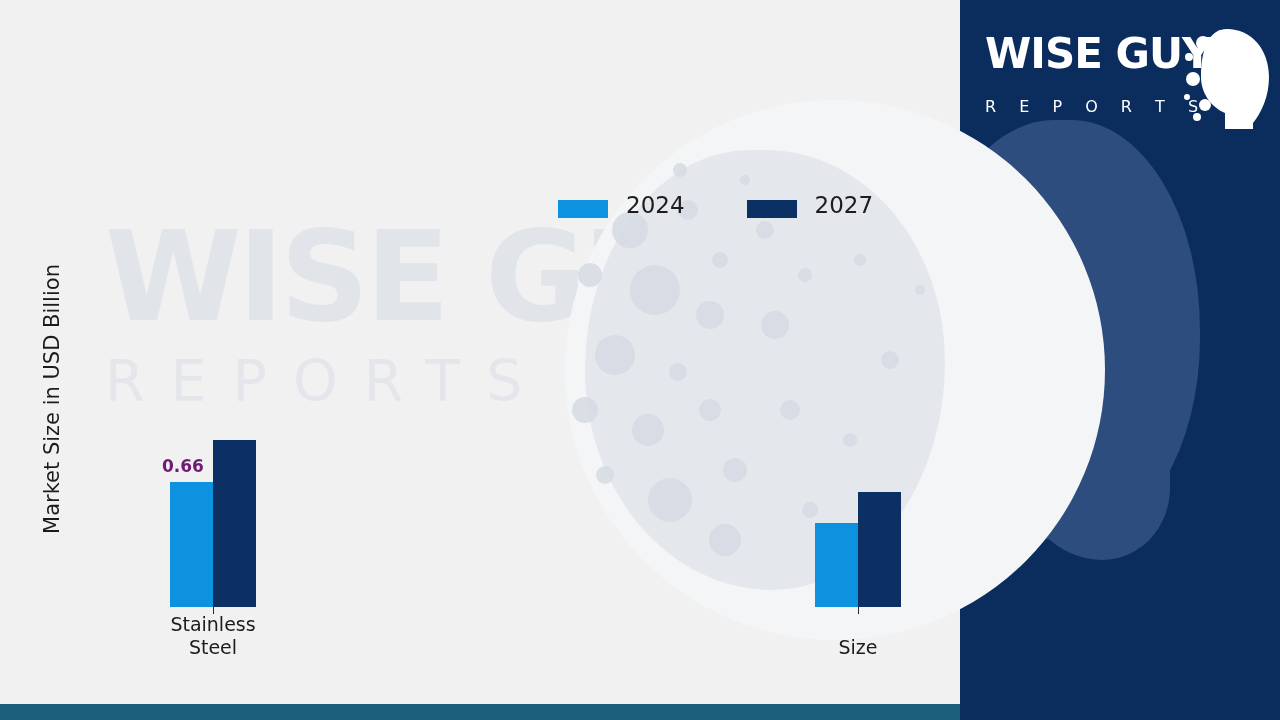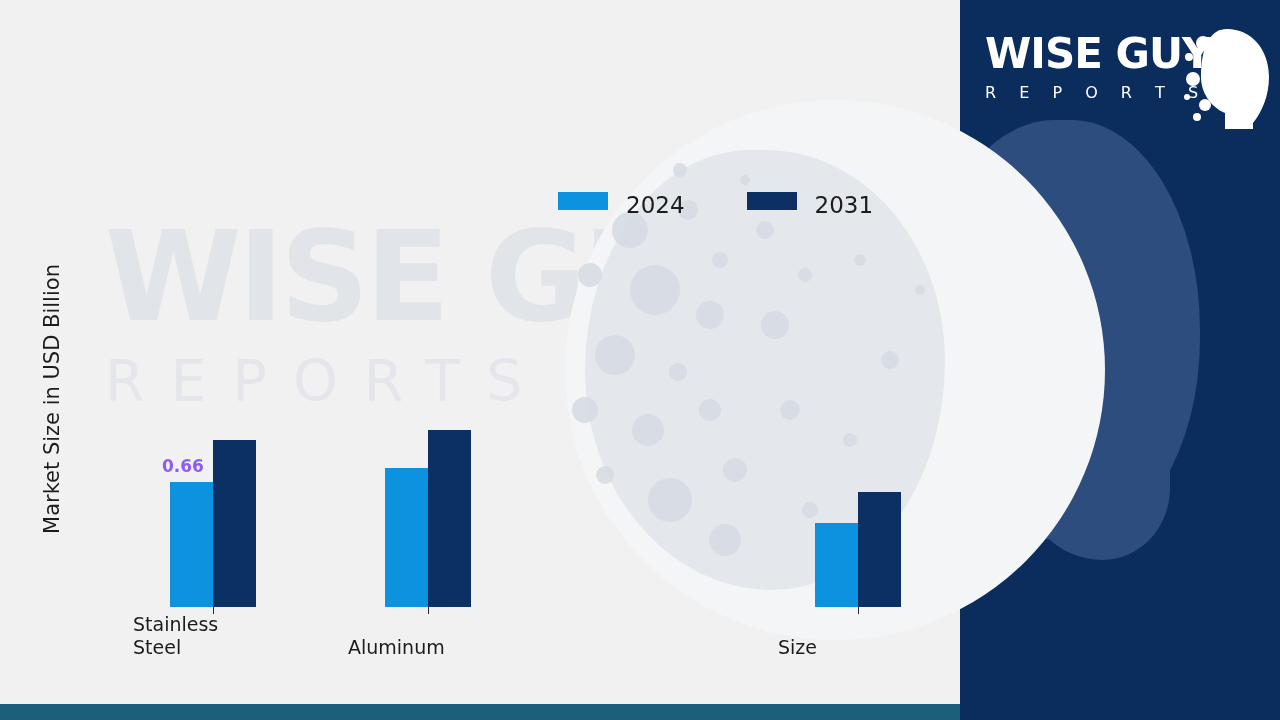--- a/index.html
+++ b/index.html
@@ -118,21 +118,21 @@
     color: #ffffff;
     letter-spacing: -1px;
     line-height: 1;
     white-space: nowrap;
   }
   .logo-sub {
     font-size: 16px;
     color: #ffffff;
     letter-spacing: 9px;
     line-height: 1;
-    margin-top: 10px;
+    margin-top: 24px;
     white-space: nowrap;
   }
   .logo-head { position: absolute; right: -8px; top: -6px; }
 
   
   .title {
     position: absolute;
     left: 122px; top: 41px;
     font-size: 38px;
     color: #16489b;
@@ -159,21 +159,21 @@
     white-space: nowrap;
   }
   .legend {
     position: absolute;
     left: 558px; top: 192px;
     display: flex;
     align-items: center;
     gap: 62px;
     z-index: 11;
   }
-  .legend-item { display: flex; align-items: flex-start; gap: 18px; }
+  .legend-item { display: flex; align-items: flex-end; gap: 18px; }
   .legend-swatch { width: 50px; height: 18px; display: block; }
   .legend-label { font-size: 23px; color: #1c1c1c; }
 
   .plot {
     position: absolute;
     left: 96px; top: 230px;
     width: 840px; height: 377px;
   }
   .baseline {
     position: absolute;
@@ -199,29 +199,30 @@
   .tick {
     position: absolute;
     left: 80px; bottom: -7px;
     width: 1px; height: 7px;
     background: #2a2a2a;
   }
   .cat-label {
     position: absolute;
     left: 0; bottom: -52px;
     width: 160px;
+    text-align: center;
     font-size: 19px;
     color: #1c1c1c;
     line-height: 1.2;
   }
   .bar-value {
     position: absolute;
     font-size: 17px;
     font-weight: 700;
-    color: #8b5cf6;
+    color: #701a75;
     white-space: nowrap;
   }
 </style>
 </head>
 <body>
 
 <div id="root">
 
   <div class="right-panel">
     <div class="head-silhouette"></div>
@@ -294,47 +295,39 @@
 
     <div class="y-axis-label">Market Size in USD Billion</div>
 
     <div class="legend">
       <div class="legend-item">
         <span class="legend-swatch" style="background:#0d92df"></span>
         <span class="legend-label">2024</span>
       </div>
       <div class="legend-item">
         <span class="legend-swatch" style="background:#0c3063"></span>
-        <span class="legend-label">2031</span>
+        <span class="legend-label">2027</span>
       </div>
     </div>
 
     <div class="plot">
       <div class="baseline"></div>
 
       <div class="group" style="left:37px">
         <div class="bars">
           <div class="bar y2024" style="height:125px"></div>
           <div class="bar y2032" style="height:167px"></div>
         </div>
         <div class="bar-value" style="left:29px; bottom:131px">0.66</div>
         <div class="tick"></div>
         <div class="cat-label">
           <span>Stainless<br>Steel</span>
         </div>
       </div>
 
-      <div class="group" style="left:252px">
-        <div class="bars">
-          <div class="bar y2024" style="height:139px"></div>
-          <div class="bar y2032" style="height:177px"></div>
-        </div>
-        <div class="tick"></div>
-        <div class="cat-label">Aluminum</div>
-      </div>
 
 
       <div class="group" style="left:682px">
         <div class="bars">
           <div class="bar y2024" style="height:84px"></div>
           <div class="bar y2032" style="height:115px"></div>
         </div>
         <div class="tick"></div>
         <div class="cat-label">Size</div>
       </div>

